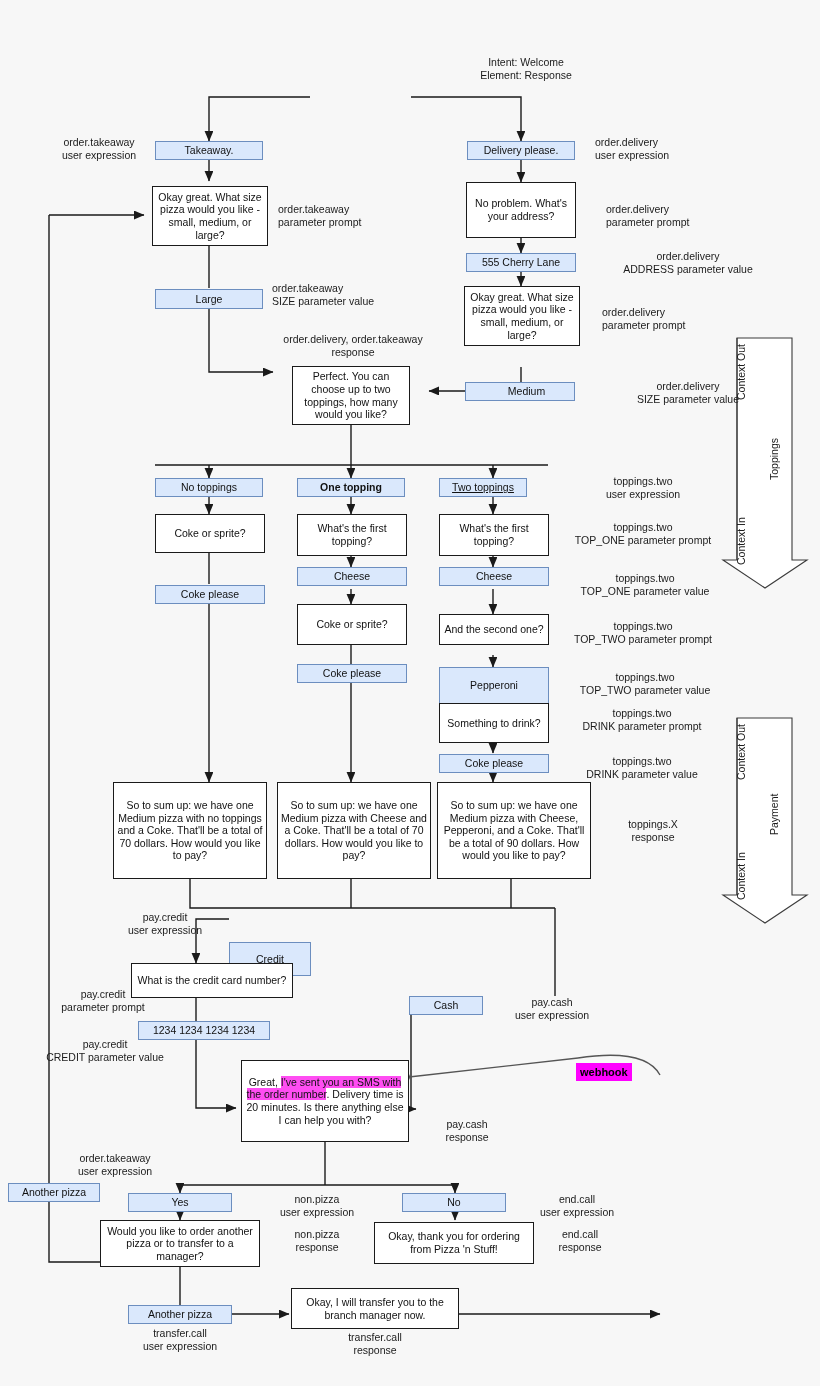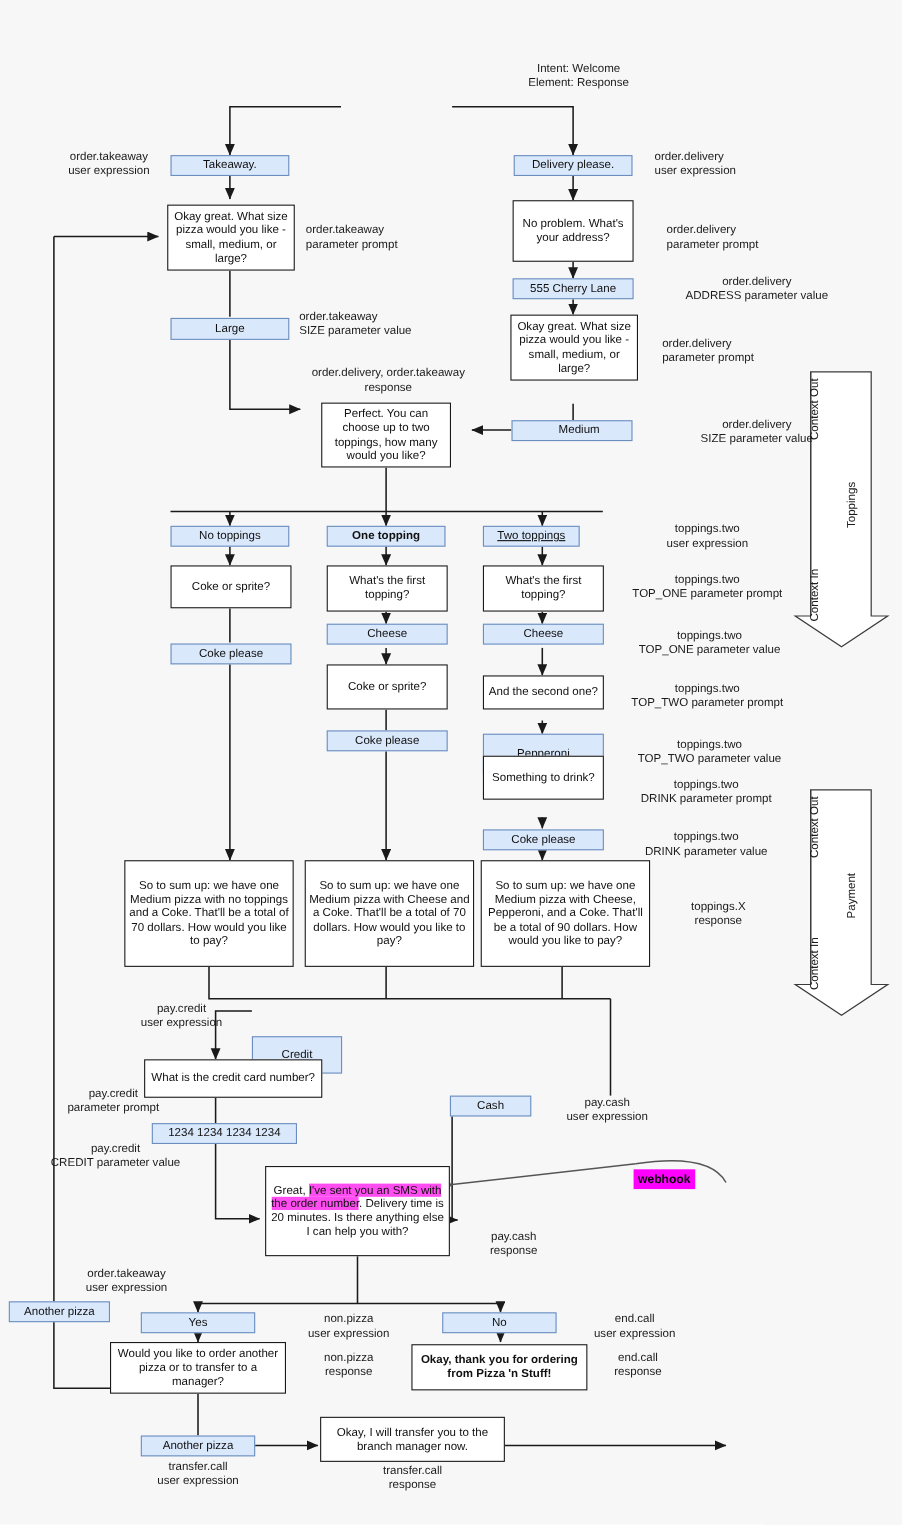--- a/index.html
+++ b/index.html
@@ -181,21 +181,21 @@
   <div class="node utt" style="left:155px;top:585px;width:110px;height:19px;">Coke please</div>
   <div class="node utt" style="left:297px;top:567px;width:110px;height:19px;">Cheese</div>
   <div class="node utt" style="left:439px;top:567px;width:110px;height:19px;">Cheese</div>
 
   <div class="node resp" style="left:297px;top:604px;width:110px;height:41px;">Coke or sprite?</div>
   <div class="node resp" style="left:439px;top:614px;width:110px;height:31px;">And the second one?</div>
 
   <div class="node utt" style="left:297px;top:664px;width:110px;height:19px;">Coke please</div>
   <div class="node utt" style="left:439px;top:667px;width:110px;height:37px;">Pepperoni</div>
 
-  <div class="node resp" style="left:439px;top:687px;width:110px;height:40px;">Something to drink?</div>
+  <div class="node resp" style="left:439px;top:703px;width:110px;height:40px;">Something to drink?</div>
   <div class="node utt" style="left:439px;top:754px;width:110px;height:19px;">Coke please</div>
 
   <div class="node resp" style="left:113px;top:782px;width:154px;height:97px;">So to sum up: we have one Medium pizza with no toppings and a Coke. That'll be a total of 70 dollars. How would you like to pay?</div>
   <div class="node resp" style="left:277px;top:782px;width:154px;height:97px;">So to sum up: we have one Medium pizza with Cheese and a Coke. That'll be a total of 70 dollars. How would you like to pay?</div>
   <div class="node resp" style="left:437px;top:782px;width:154px;height:97px;">So to sum up: we have one Medium pizza with Cheese, Pepperoni, and a Coke. That'll be a total of 90 dollars. How would you like to pay?</div>
 
   <div class="node utt" style="left:229px;top:910px;width:82px;height:34px;margin-top:32px;">Credit</div>
   <div class="node utt" style="left:409px;top:996px;width:74px;height:19px;">Cash</div>
 
   <div class="node resp" style="left:131px;top:963px;width:162px;height:35px;">What is the credit card number?</div>
@@ -208,21 +208,21 @@
   </div>
 
   <div class="webhook" style="left:576px;top:1063px;">webhook</div>
 
   <div class="node utt" style="left:8px;top:1183px;width:92px;height:19px;">Another pizza</div>
 
   <div class="node utt" style="left:128px;top:1193px;width:104px;height:19px;">Yes</div>
   <div class="node utt" style="left:402px;top:1193px;width:104px;height:19px;">No</div>
 
   <div class="node resp" style="left:100px;top:1220px;width:160px;height:47px;">Would you like to order another pizza or to transfer to a manager?</div>
-  <div class="node resp" style="left:374px;top:1222px;width:160px;height:42px;font-weight:bold;">Okay, thank you for ordering from Pizza 'n Stuff!</div>
+  <div class="node resp" style="left:374px;top:1222px;width:160px;height:42px;">Okay, thank you for ordering from Pizza 'n Stuff!</div>
 
   <div class="node utt" style="left:128px;top:1305px;width:104px;height:19px;">Another pizza</div>
   <div class="node resp" style="left:291px;top:1288px;width:168px;height:41px;">Okay, I will transfer you to the branch manager now.</div>
 
   <div class="lbl" style="left:441px;top:56px;width:170px;text-align:center;">Intent: Welcome
 Element: Response</div>
 
   <div class="lbl" style="left:44px;top:136px;width:110px;">order.takeaway
 user expression</div>
   <div class="lbl" style="left:595px;top:136px;width:130px;text-align:left;">order.delivery

